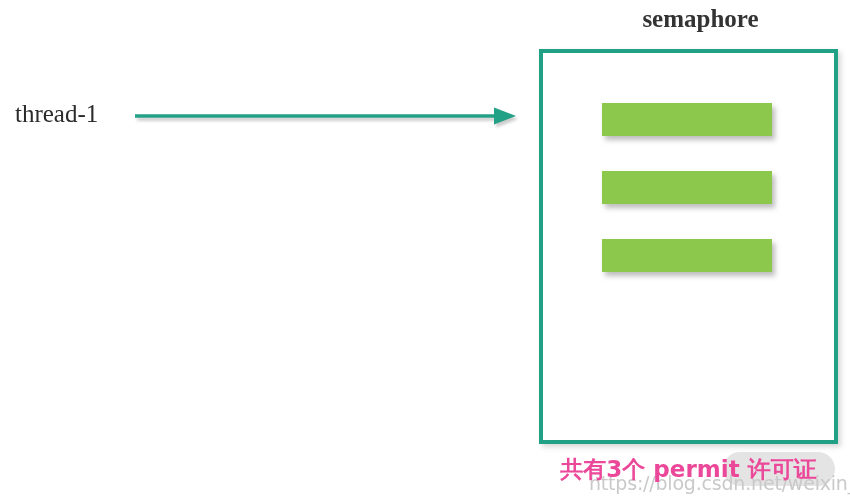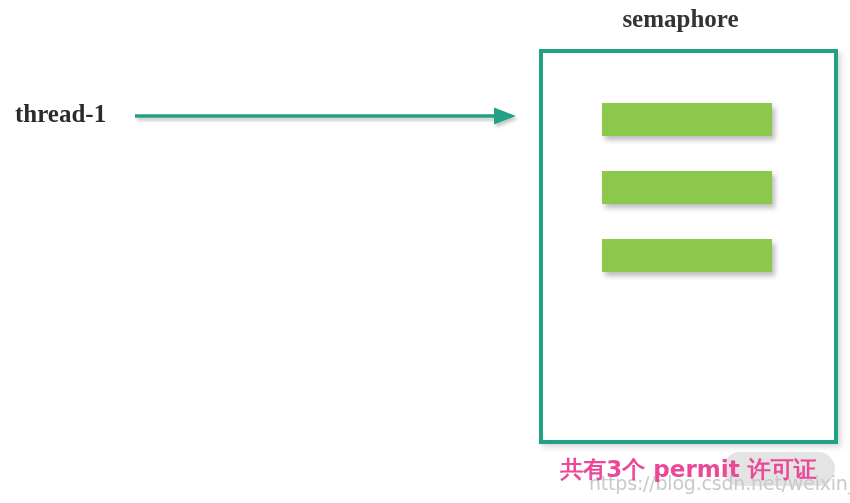--- a/index.html
+++ b/index.html
@@ -14,21 +14,21 @@
     position: relative;
     width: 850px;
     height: 503px;
     background: #ffffff;
     overflow: hidden;
   }
 
   
   .sem-title {
     position: absolute;
-    left: 531px;
+    left: 551px;
     top: 5px;
     width: 299px;
     text-align: center;
     font-family: "Liberation Serif", "DejaVu Serif", serif;
     font-weight: bold;
     font-size: 25px;
     line-height: 28px;
     color: #333333;
     letter-spacing: 0px;
     white-space: nowrap;
@@ -59,21 +59,21 @@
   .permit-0 { top: 50px; }   
   .permit-1 { top: 118px; }  
   .permit-2 { top: 186px; }  
 
   
   .thread-label {
     position: absolute;
     left: 15px;
     top: 100px;
     font-family: "Liberation Serif", "DejaVu Serif", serif;
-    font-weight: bold;
+    font-weight: normal;
     font-size: 25px;
     line-height: 28px;
     color: #2b2b2b;
     white-space: nowrap;
   }
 
   
   .arrow {
     position: absolute;
     left: 130px;

